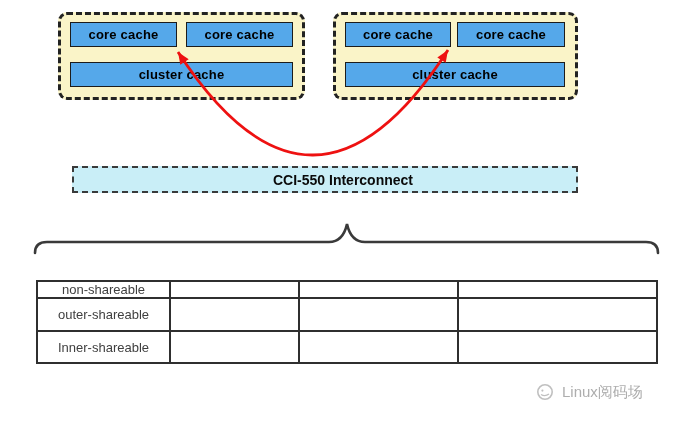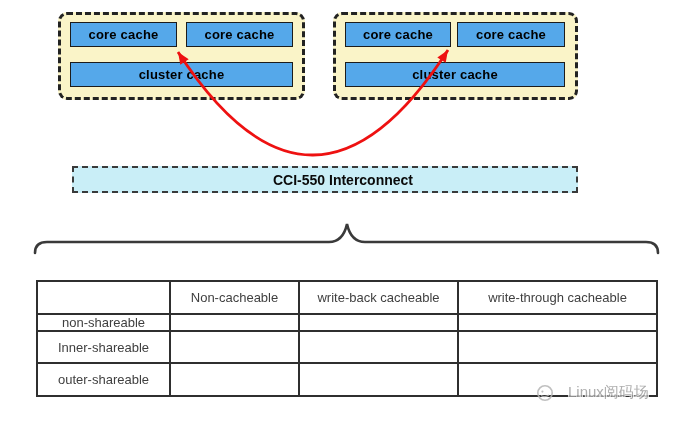--- a/index.html
+++ b/index.html
@@ -29,21 +29,21 @@
   .map-table{
     position:absolute;left:36px;top:280px;border-collapse:collapse;table-layout:fixed;
     font-size:13px;color:#3f3f3f;
   }
   .map-table td,.map-table th{
     border:2px solid #2f2f2f;padding:0;text-align:center;vertical-align:middle;
     font-weight:normal;background:#ffffff;overflow:hidden;white-space:nowrap;
   }
   
   .watermark{
-    position:absolute;left:536px;top:383px;display:flex;align-items:center;gap:14px;
+    position:absolute;left:536px;top:383px;display:flex;gap:8px;
     opacity:.85;pointer-events:none;
   }
   .watermark .wm-text{
     font-size:15px;color:#a0a0a0;
     text-shadow:1px 1px 0 #ffffff,-1px -1px 0 #ffffff,1px -1px 0 #ffffff,-1px 1px 0 #ffffff;
     white-space:nowrap;
   }
 </style>
 </head>
 <body>
@@ -75,40 +75,34 @@
   </svg>
 
   <table class="map-table">
     <colgroup>
       <col style="width:133px">
         <col style="width:129px">
         <col style="width:159px">
         <col style="width:199px">
     </colgroup>
     <tbody>
-        <tr style="height:33px">
-      <th></th>
-      <th>Non-cacheable</th>
-      <th>write-back cacheable</th>
-      <th>write-through cacheable</th>
-    </tr>
     <tr style="height:16px">
       <td>non-shareable</td>
       <td></td>
       <td></td>
       <td></td>
     </tr>
-    <tr style="height:32px">
-      <td>Inner-shareable</td>
+    <tr style="height:33px">
+      <td>outer-shareable</td>
       <td></td>
       <td></td>
       <td></td>
     </tr>
-    <tr style="height:33px">
-      <td>outer-shareable</td>
+    <tr style="height:32px">
+      <td>Inner-shareable</td>
       <td></td>
       <td></td>
       <td></td>
     </tr>
   </tbody>
     </table>
 
   <div class="watermark">
     <svg width="18" height="18" viewBox="0 0 18 18">
       <circle cx="9" cy="9" r="7.2" fill="none" stroke="#b5b5b5" stroke-width="1.6"></circle>

